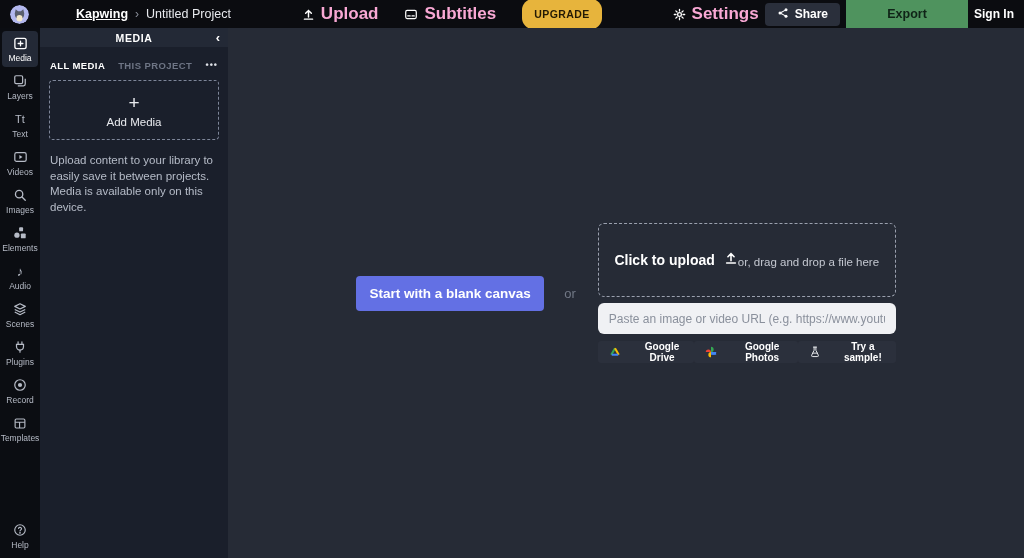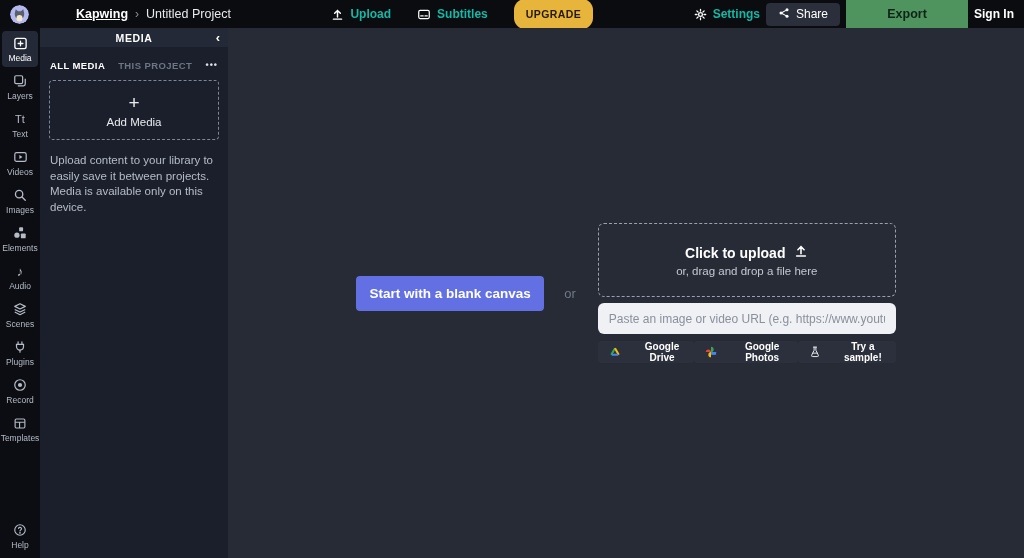--- a/index.html
+++ b/index.html
@@ -10,29 +10,29 @@
   
   .topbar { height:28px; background:#0b0c10; display:flex; align-items:center;
     padding:0 10px; flex-shrink:0; color:#fff; }
   .tb-left { display:flex; align-items:center; gap:7px; }
   .logo { width:19px; height:19px; border-radius:50%; overflow:hidden; flex-shrink:0; cursor:pointer; }
   .brand { font-size:12.5px; font-weight:bold; color:#fff; text-decoration:underline; cursor:pointer;margin-left:40px; }
   .crumb-sep { color:#8a8f9a; font-size:12px; }
   .proj { font-size:12.5px; color:#e8eaee; }
   .tb-center { flex:1; display:flex; align-items:center; justify-content:center; gap:26px; }
   .tb-btn { display:flex; align-items:center; gap:6px; background:none; border:none;
-    color:#14b8a6; font-size:12px; font-weight:600; cursor:pointer;
+    color:#f9a8d4; font-size:17px; font-weight:600; cursor:pointer;
     font-family:inherit; }
   .tb-btn svg { display:block; }
   .upgrade { background:#e7b43c; color:#231a04; border:none; border-radius:11px;
     font-size:10.5px; font-weight:bold; letter-spacing:.4px; padding:9px 12px;
     cursor:pointer; font-family:inherit; }
   .tb-right { display:flex; align-items:center; gap:6px; }
   .share-btn { display:flex; align-items:center; gap:6px; background:#2a2f3b;
-    border:none; border-radius:4px; color:#fff; font-size:12px; font-weight:400;
+    border:none; border-radius:4px; color:#fff; font-size:12px; font-weight:700;
     padding:4px 12px; cursor:pointer; font-family:inherit; }
   .export-btn { width:122px; height:36px; background:#4f935e; border:none;
     border-radius:2px; color:#0f2417; font-size:12.5px; font-weight:bold;
     cursor:pointer; font-family:inherit; }
   .signin { background:none; border:none; color:#fff; font-size:12px;
     font-weight:600; cursor:pointer; font-family:inherit; }
 
   
   .body-row { flex:1; display:flex; min-height:0; }
 
@@ -70,21 +70,21 @@
   .panel-desc { margin:13px 10px 0 10px; color:#b6bcc8; font-size:11.5px; line-height:1.35; }
 
   
   .canvas { flex:1; background:#262b36; display:flex; align-items:center; justify-content:center; }
   .cluster { display:flex; align-items:center; }
   .blank-btn { width:188px; height:35px; background:#6370e4; border:none; border-radius:4px;
     color:#fff; font-size:13.5px; font-weight:bold; cursor:pointer; font-family:inherit; }
   .or { color:#717886; font-size:13px; margin:0 22px 0 20px; }
   .right-col { width:298px; display:flex; flex-direction:column; }
   .dropzone { height:74px; border:1.5px dashed #9aa0ae; border-radius:6px; display:flex;
-    flex-direction:column; align-items:center; justify-content:center; cursor:pointer; }
+    flex-direction:row; align-items:center; justify-content:center; cursor:pointer; }
   .dz-title-row { display:flex; align-items:center; gap:9px; }
   .dz-title { color:#fff; font-size:14px; font-weight:bold; }
   .dz-sub { color:#c4c8d1; font-size:11.5px; margin-top:3px; }
   .url-input { margin-top:6px; height:31px; border:none; border-radius:6px; background:#f0f1f4;
     padding:0 11px; font-size:12px; color:#30343c; font-family:inherit; outline:none; }
   .url-input::placeholder { color:#8a909c; }
   .actions { display:flex; justify-content:space-between; margin-top:7px; }
   .act-btn { height:22px; display:flex; align-items:center; gap:20px; background:#2b303c;
     border:none; border-radius:3px; color:#fff; font-size:10px; font-weight:bold;
     padding:0 11px; cursor:pointer; font-family:inherit; }

